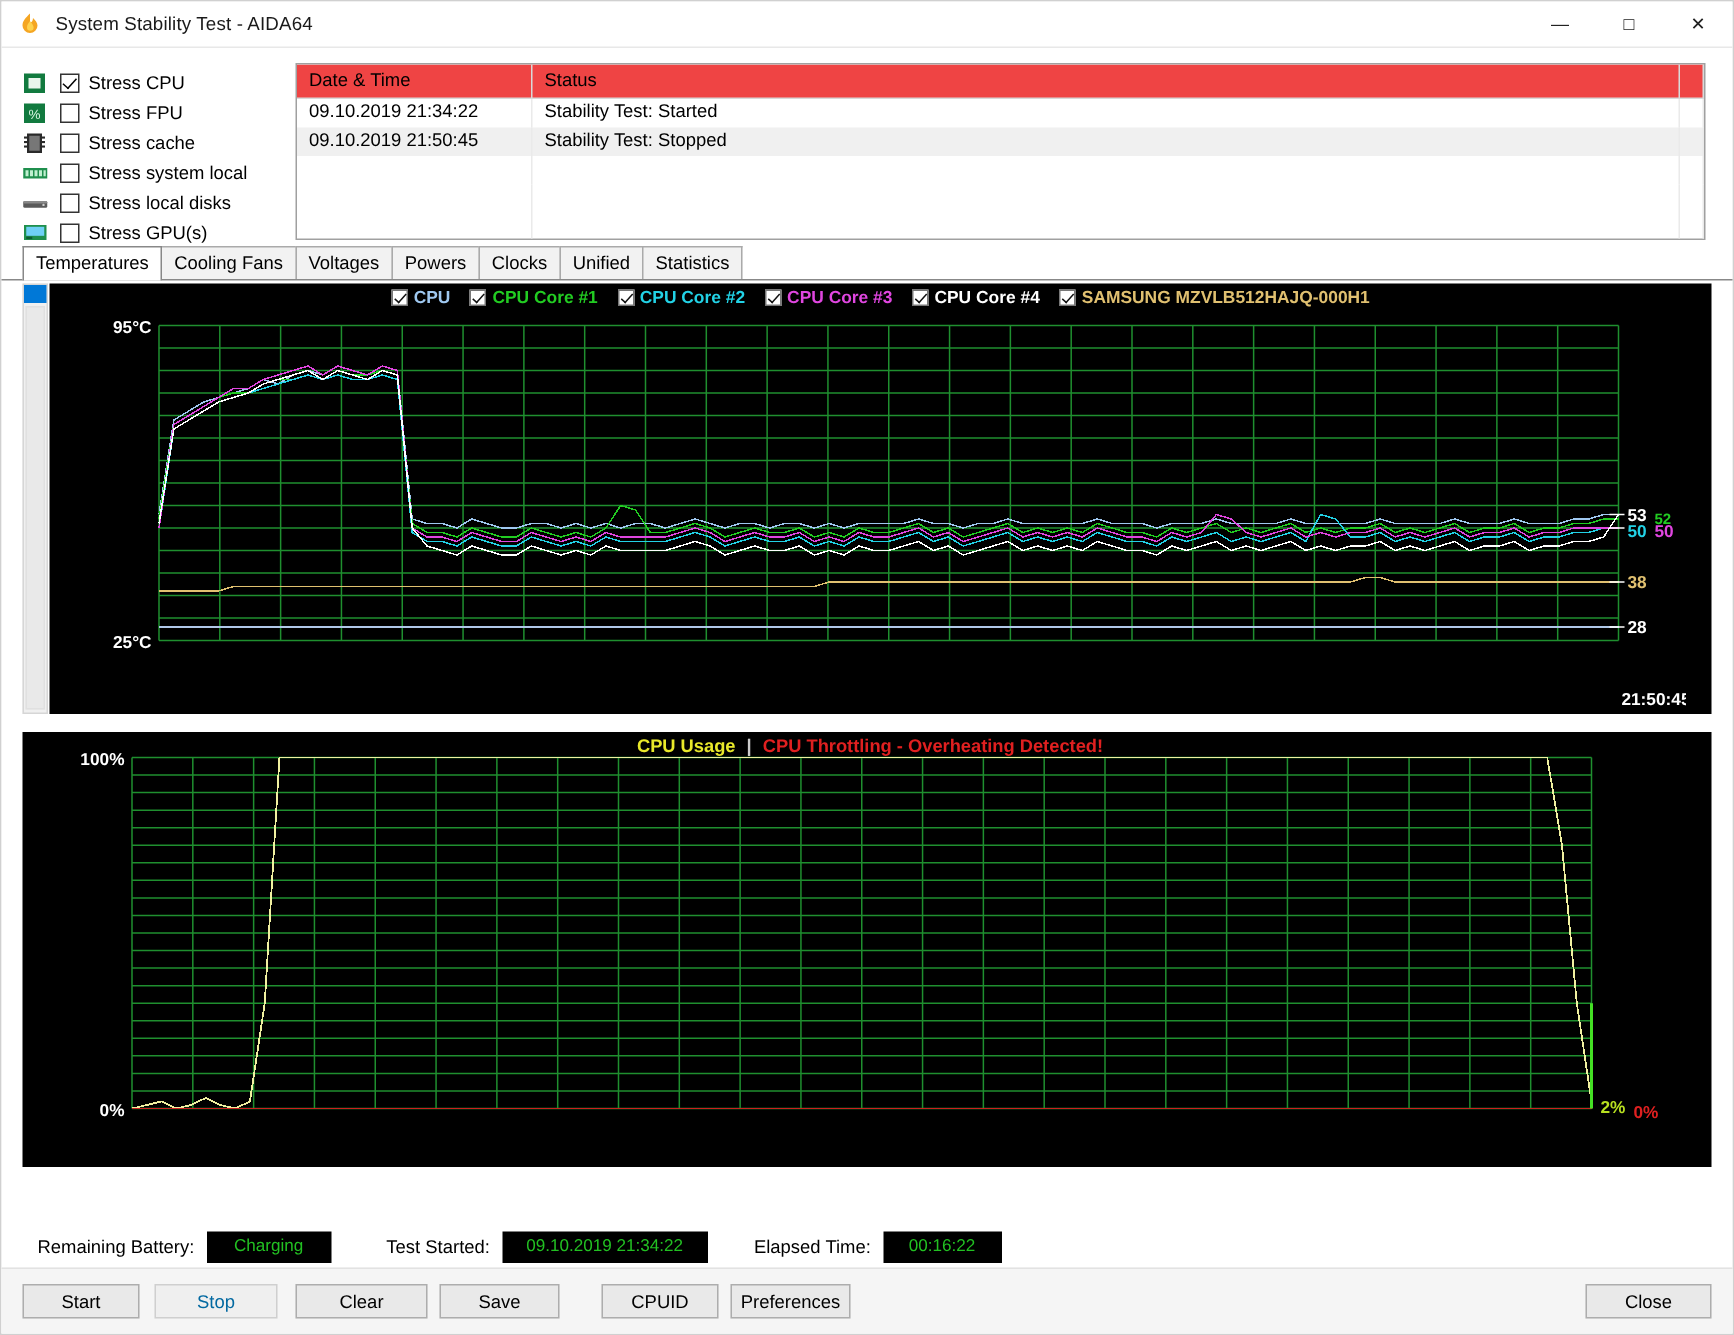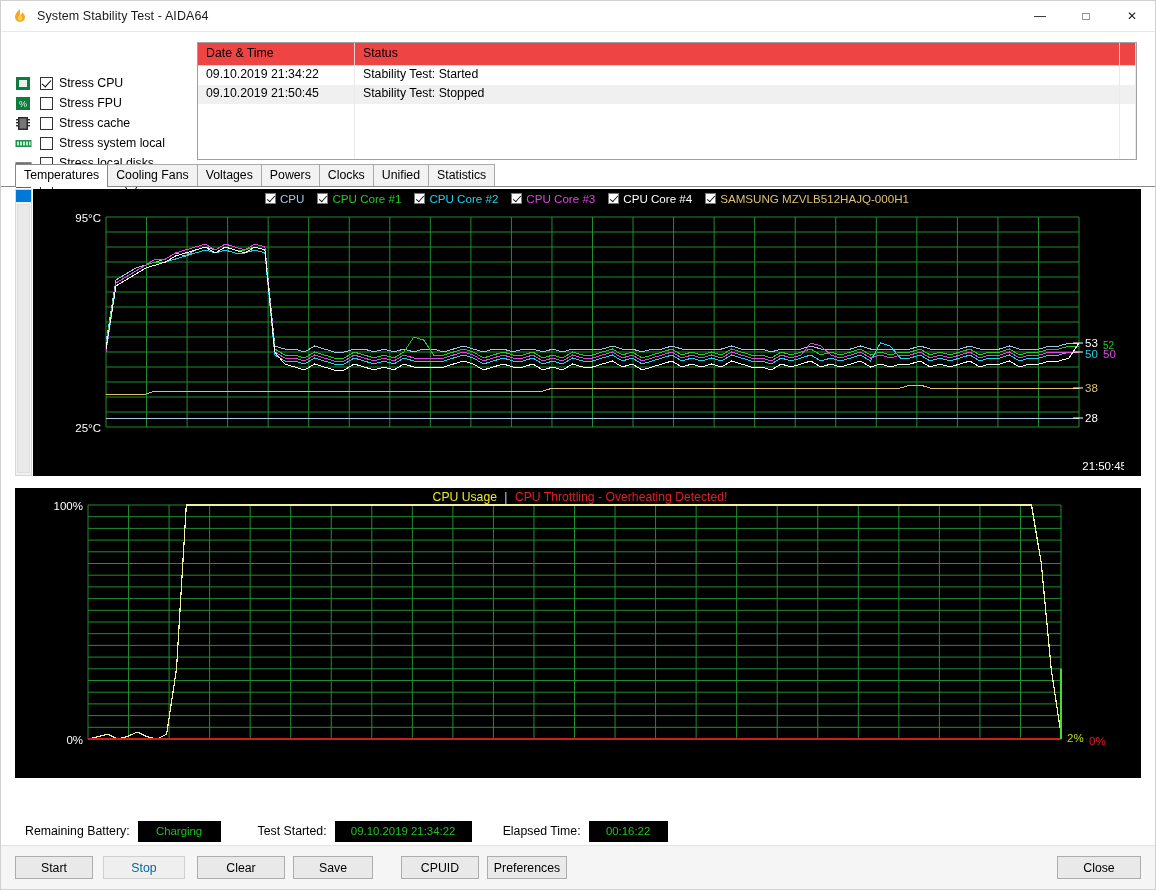--- a/index.html
+++ b/index.html
@@ -47,21 +47,21 @@
     position: relative;
     display: flex; flex-direction: column;
   }
   .toprow {
     display: flex;
     padding: 10px 12px 4px 14px;
     height: 130px;
     flex: 0 0 auto;
   }
   
-  .stress-list { width: 172px; flex: 0 0 172px; padding-top: 3px; margin-top: 28px; }
+  .stress-list { width: 172px; flex: 0 0 172px; padding-top: 3px; }
   .stress-item {
     display: flex; align-items: center;
     height: 20px; margin-bottom: 0px;
   }
   .sicon { width: 18px; height: 15px; margin-right: 7px; flex: 0 0 18px; position: relative; }
   .cb {
     width: 13px; height: 13px; border: 1px solid #333; background: #fff;
     margin-right: 6px; flex: 0 0 13px; position: relative;
   }
   .cb.checked::after {
@@ -116,21 +116,21 @@
     height: 22px;
     line-height: 16px;
   }
   .tab.active {
     background: #fff; border-color: #888; position: relative; z-index: 2;
     height: 23px; margin-bottom: -1px;
   }
 
   
   .charts { flex: 1 1 auto; padding: 2px 14px 0 14px; display: flex; flex-direction: column; }
-  .chart-wrap { display: flex; position: relative; }
+  .chart-wrap { display: flex; position: relative; font-weight: bold; }
 
   .vscroll {
     width: 17px; flex: 0 0 17px; background: #f0f0f0;
     border: 1px solid #d6d6d6; margin-right: 1px;
     position: relative;
   }
   .vthumb {
     position: absolute; top: 0px; left: 0px; right: 0px; height: 12px;
     background: #0078d7;
   }

